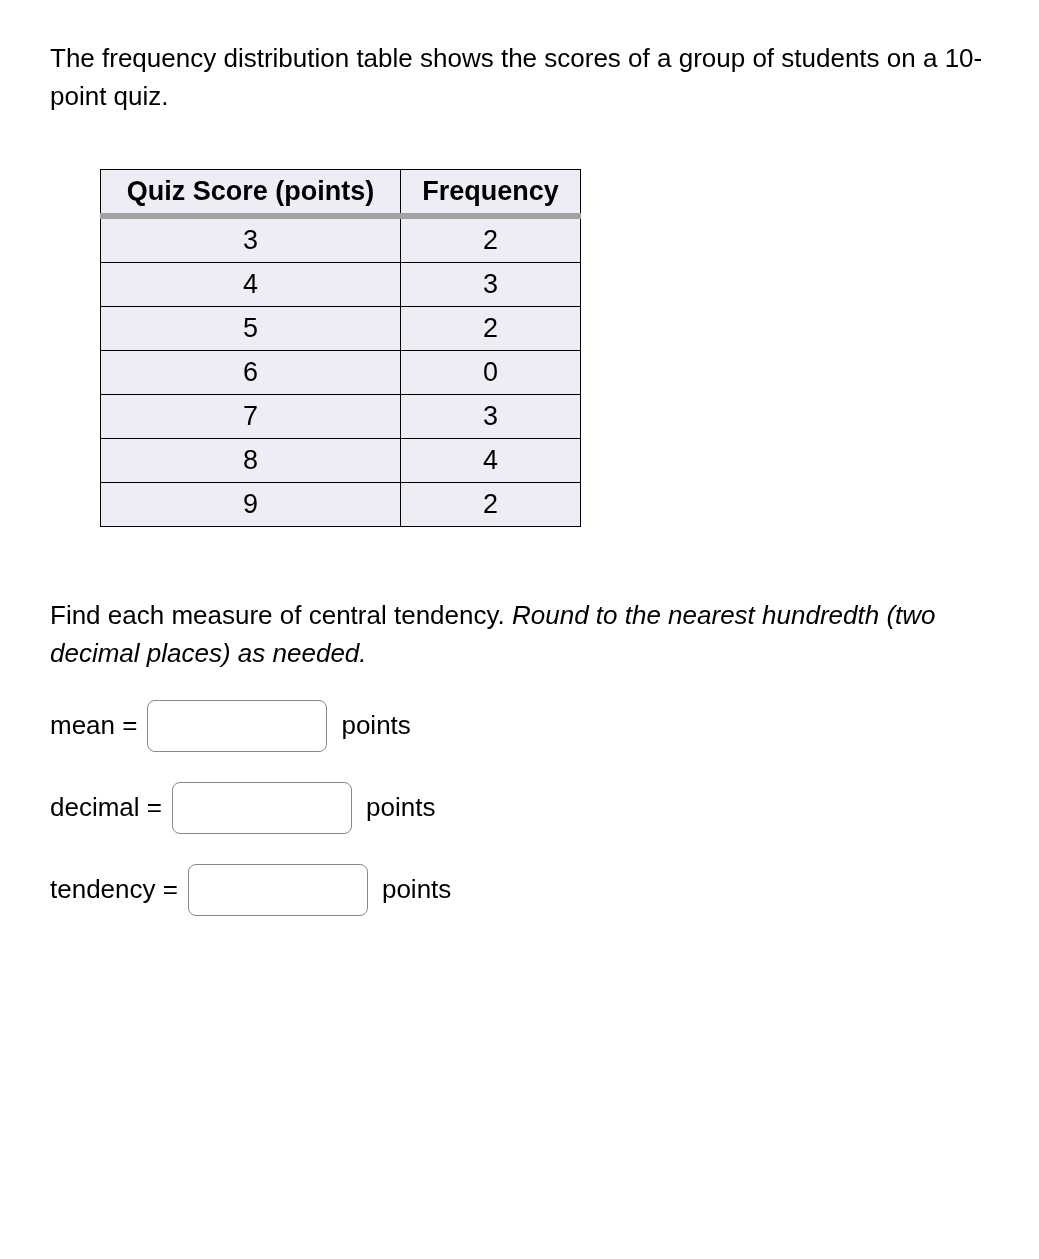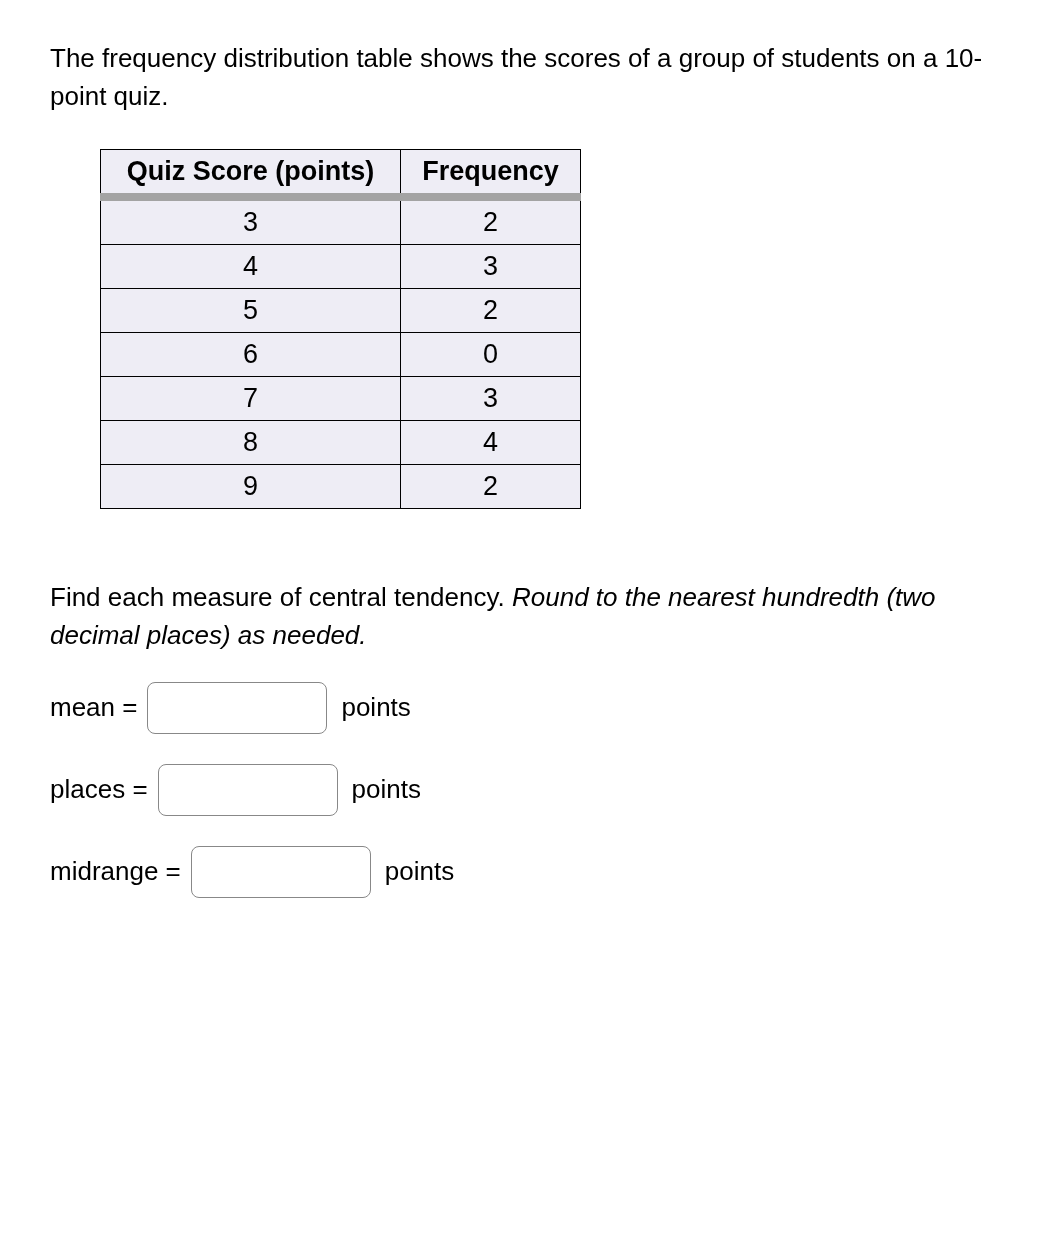--- a/index.html
+++ b/index.html
@@ -9,40 +9,40 @@
     }
     body {
       font-family: "Trebuchet MS", "Lucida Sans Unicode", Verdana, sans-serif;
       background: #ffffff;
       padding: 40px 50px;
       font-size: 26px;
       color: #000;
       width: 1039px;
     }
     .intro {
-      margin-bottom: 34px;
+      margin-bottom: 54px;
       line-height: 1.45;
     }
     .table-wrap {
       padding-left: 50px;
       margin-bottom: 70px;
     }
     table.freq {
       border-collapse: collapse;
     }
     table.freq th, table.freq td {
       border: 1.5px solid #000;
       text-align: center;
       font-size: 27px;
       padding: 6px 14px;
     }
     table.freq th {
       font-weight: bold;
       background: #eeedf5;
-      border-bottom: 8px solid #a3a3a3;
+      border-bottom: 6px solid #a3a3a3;
     }
     table.freq td {
       background: #eeedf5;
       font-weight: normal;
     }
     table.freq th.score-col, table.freq td.score-col {
       width: 300px;
     }
     table.freq th.freq-col, table.freq td.freq-col {
       width: 180px;
@@ -134,24 +134,24 @@
 
 <div class="answers">
 
   <div class="answer-row">
     <span class="answer-label">mean = </span>
     <input class="answer-input" type="text" value="" style="">
     <span class="answer-unit">points</span>
   </div>
 
   <div class="answer-row">
-    <span class="answer-label">places = </span>
+    <span class="answer-label">decimal = </span>
     <input class="answer-input" type="text" value="" style="">
     <span class="answer-unit">points</span>
   </div>
 
   <div class="answer-row">
-    <span class="answer-label">midrange = </span>
+    <span class="answer-label">tendency = </span>
     <input class="answer-input" type="text" value="" style="">
     <span class="answer-unit">points</span>
   </div>
 
 </div>
 
 </body></html>

